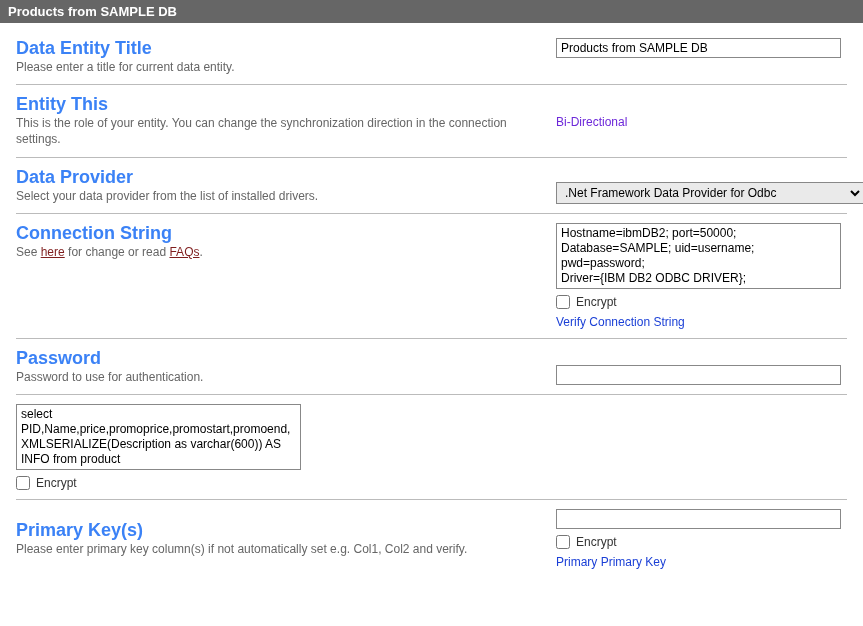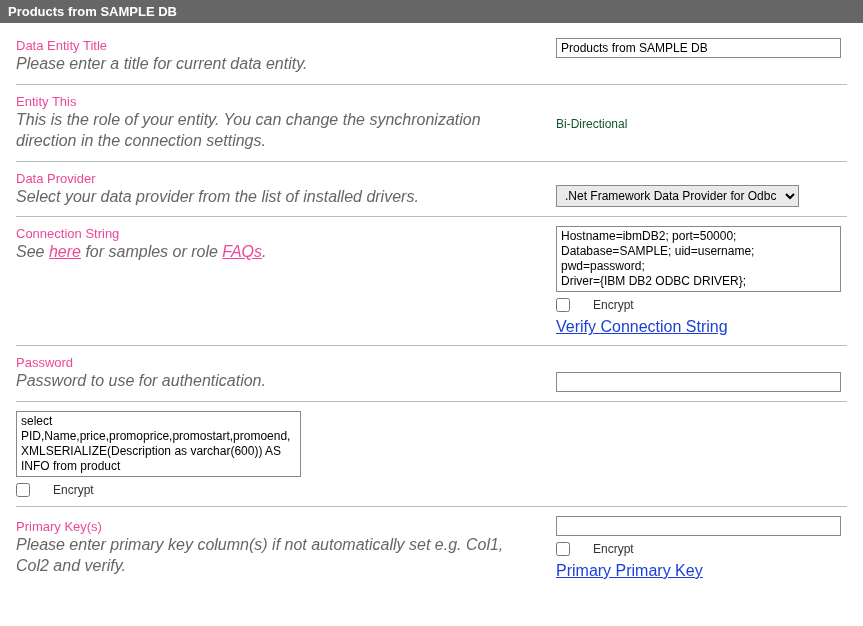--- a/index.html
+++ b/index.html
@@ -3,31 +3,31 @@
 <meta charset="utf-8">
 <style>
   * { box-sizing: border-box; margin: 0; padding: 0; }
   body { font-family: Arial, Helvetica, sans-serif; font-size: 12px; color: #333; width: 863px; }
   .header { background: #666; color: #fff; font-weight: bold; padding: 4px 8px; font-size: 13px; }
   .content { padding: 6px 16px 10px 16px; }
   .section { border-bottom: 1px solid #bbb; padding: 9px 0 9px 0; display: flex; }
   .section:last-child { border-bottom: none; align-items: center; }
   .left { flex: 0 0 540px; padding-right: 20px; }
   .right { flex: 1; display: flex; flex-direction: column; gap: 6px; }
-  .label-title { font-weight: normal; color: #ec4899; font-size: 13px; }
-  .label-desc { color: #666; font-size: 16px; line-height: 1.35; font-style: italic; }
-  a.inline-link { color: #ec4899; text-decoration: underline; cursor: pointer; }
+  .label-title { font-weight: bold; color: #3b82f6; font-size: 18px; }
+  .label-desc { color: #666; font-size: 12px; line-height: 1.35; }
+  a.inline-link { color: #7f1d1d; text-decoration: underline; cursor: pointer; }
   input[type=text], select, textarea { font-family: Arial, sans-serif; font-size: 12px; border: 1px solid #888; padding: 2px 4px; }
   input[type=text] { height: 20px; width: 285px; }
-  select { height: 22px; width: 243px; background: #eaeaea; }
+  select { height: 22px; width: 308px; background: #eaeaea; }
   textarea { width: 285px; resize: none; overflow-y: scroll; line-height: 1.25; }
-  .static-text { font-size: 12px; color: #14532d; padding-top: 2px; }
-  .check-row { display: flex; align-items: center; gap: 23px; }
+  .static-text { font-size: 12px; color: #6d28d9; padding-top: 2px; }
+  .check-row { display: flex; align-items: center; gap: 6px; }
   .check-row input[type=checkbox] { width: 14px; height: 14px; margin: 0; }
-  .verify { color: #1a3fd6; text-decoration: underline; cursor: pointer; font-size: 16px; }
+  .verify { color: #1a3fd6; cursor: pointer; font-size: 12px; }
   .right.aligned-top { justify-content: flex-start; }
 </style>
 </head>
 <body>
 
 <div class="header">
   <span>Products from SAMPLE DB</span>
 </div>
 
 <div class="content">
@@ -61,21 +61,21 @@
       <select>
         <option>.Net Framework Data Provider for Odbc</option>
       </select>
     </div>
   </div>
 
   <div class="section">
     <div class="left">
       <div class="label-title">Connection String</div>
       <div class="label-desc">
-        <span>See </span><a class="inline-link">here</a><span> for samples or role </span><a class="inline-link">FAQs</a><span>.</span>
+        <span>See </span><a class="inline-link">here</a><span> for change or read </span><a class="inline-link">FAQs</a><span>.</span>
       </div>
     </div>
     <div class="right">
       <textarea rows="4" style="">Hostname=ibmDB2; port=50000; Database=SAMPLE; uid=username; pwd=password;
 Driver={IBM DB2 ODBC DRIVER};
 Protocol=TCPIP;schema="username"</textarea>
       <div class="check-row">
         <input type="checkbox" style="">
         <span>Encrypt</span>
       </div>

